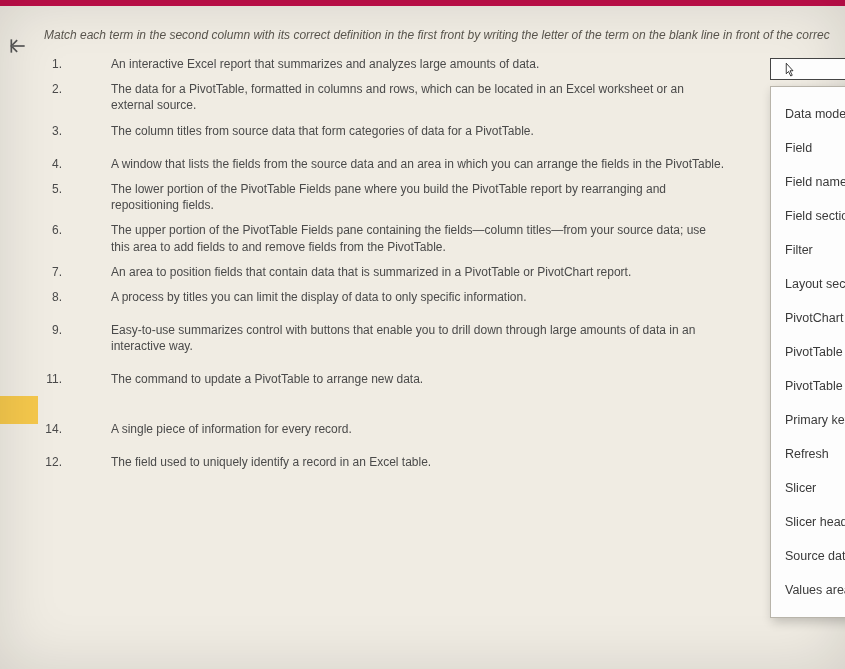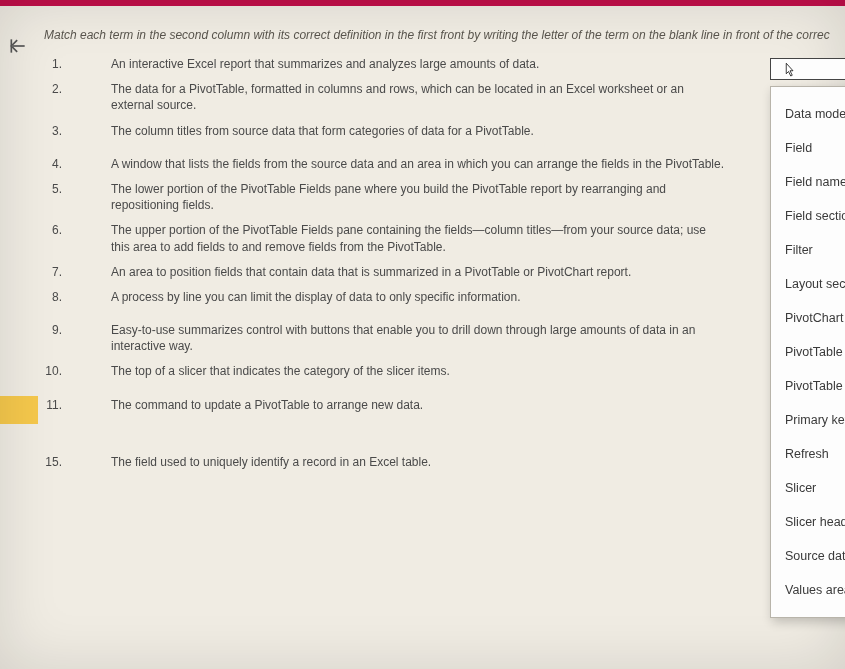--- a/index.html
+++ b/index.html
@@ -160,42 +160,42 @@
       <div class="def">
           <div class="num">6.</div>
           <div class="txt">The upper portion of the PivotTable Fields pane containing the fields—column titles—from your source data; use this area to add fields to and remove fields from the PivotTable.</div>
         </div>
       <div class="def">
           <div class="num">7.</div>
           <div class="txt">An area to position fields that contain data that is summarized in a PivotTable or PivotChart report.</div>
         </div>
       <div class="def">
           <div class="num">8.</div>
-          <div class="txt">A process by line you can limit the display of data to only specific information.</div>
+          <div class="txt">A process by titles you can limit the display of data to only specific information.</div>
         </div>
       <div class="gap"></div>
       <div class="def">
           <div class="num">9.</div>
           <div class="txt">Easy-to-use summarizes control with buttons that enable you to drill down through large amounts of data in an interactive way.</div>
         </div>
-      <div class="def">
-          <div class="num">10.</div>
-          <div class="txt">The top of a slicer that indicates the category of the slicer items.</div>
-        </div>
       <div class="gap"></div>
       <div class="def">
           <div class="num">11.</div>
           <div class="txt">The command to update a PivotTable to arrange new data.</div>
         </div>
       <div class="gap"></div>
       <div class="gap"></div>
       <div class="gap"></div>
-      <div class="gap"></div>
-      <div class="def">
-          <div class="num">15.</div>
+      <div class="def">
+          <div class="num">14.</div>
+          <div class="txt">A single piece of information for every record.</div>
+        </div>
+      <div class="gap"></div>
+      <div class="def">
+          <div class="num">12.</div>
           <div class="txt">The field used to uniquely identify a record in an Excel table.</div>
         </div>
     </div>
   </div>
 </div>
 
 <div class="dropdown-group">
   <div class="dropdown">
     <span class="cursor">
       <svg viewBox="0 0 24 24">

